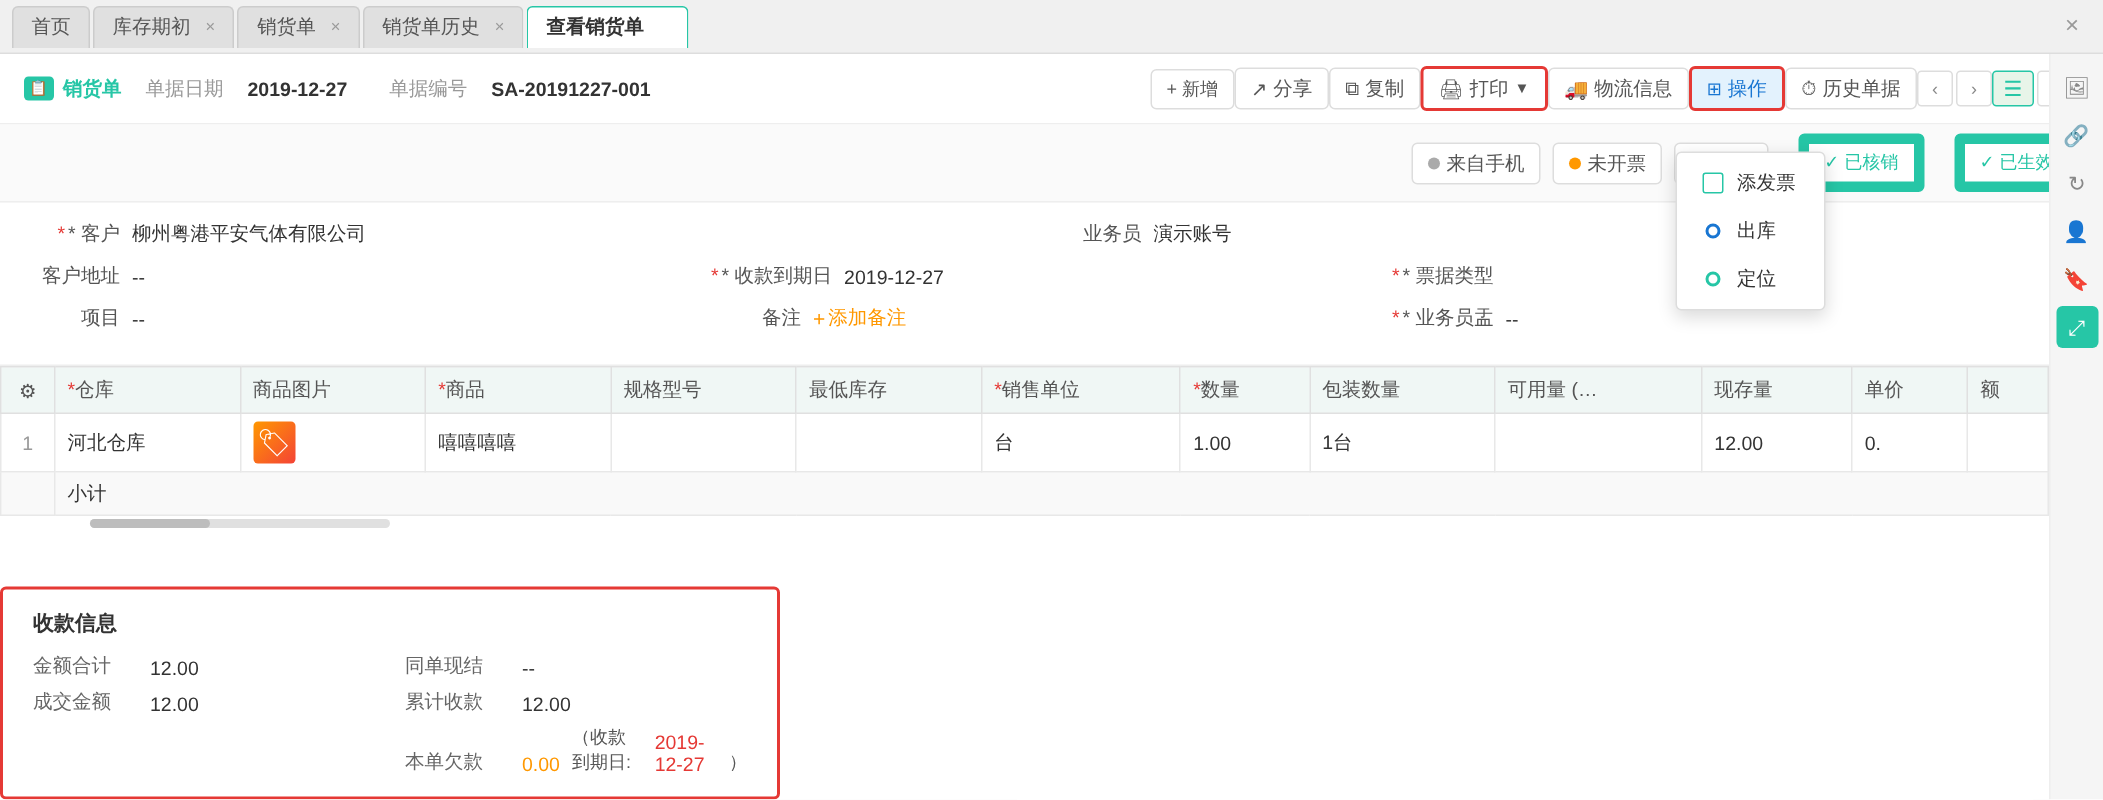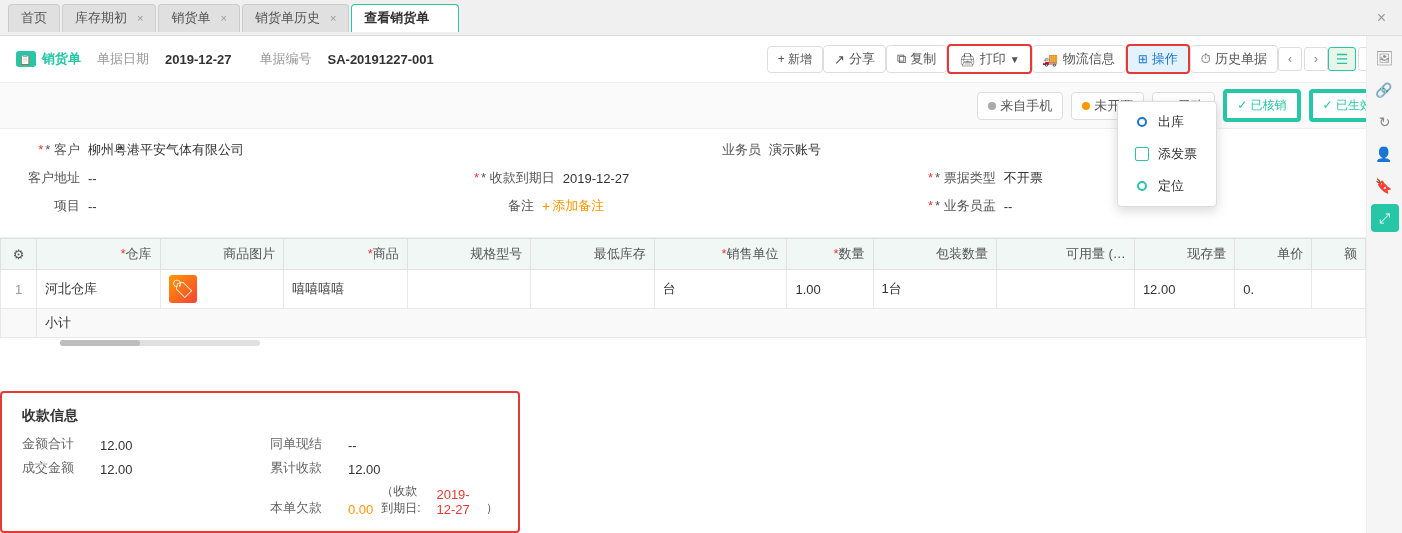--- a/index.html
+++ b/index.html
@@ -36,21 +36,21 @@
     .doc-meta strong { color: #333; }
     .header-actions {
       margin-left: auto; display: flex; align-items: center; gap: 0;
     }
     .action-btn {
       display: flex; align-items: center; gap: 4px; padding: 4px 10px;
       border: 1px solid #ddd; border-radius: 4px; background: #fff; cursor: pointer;
       color: #555; font-size: 12px; white-space: nowrap;
     }
     .action-btn.highlighted { border: 2px solid #e53935; }
-    .status-btn { padding: 4px 10px; border-radius: 4px; border: 4px solid #1d4ed8; font-size: 12px; cursor: pointer; }
+    .status-btn { padding: 4px 10px; border-radius: 4px; border: 7px solid #1d4ed8; font-size: 12px; cursor: pointer; margin-left: 12px; }
     .status-cancelled { background: #fff; border-color: #26c6a6; color: #26c6a6; }
     .status-effective { background: #fff; border-color: #26c6a6; color: #26c6a6; }
     .nav-arrows { display: flex; gap: 2px; }
     .nav-arrow { width: 24px; height: 24px; border: 1px solid #ddd; border-radius: 3px; display: flex; align-items: center; justify-content: center; cursor: pointer; color: #888; font-size: 12px; }
     .view-toggle { display: flex; gap: 2px; }
     .view-btn { width: 28px; height: 24px; border: 1px solid #ddd; border-radius: 3px; display: flex; align-items: center; justify-content: center; cursor: pointer; color: #888; font-size: 14px; }
     .view-btn.active { background: #e8f5e9; border-color: #26c6a6; color: #26c6a6; }
 
     
     .second-toolbar {
@@ -75,21 +75,21 @@
     .form-label.required::before { content: '*'; color: #e53935; margin-right: 2px; }
     .form-value { color: #333; flex: 1; }
     .add-note { color: #ff9800; cursor: pointer; display: flex; align-items: center; gap: 2px; }
     .add-note-plus { font-size: 14px; }
 
     
     .table-container { overflow: auto; }
     table { width: 100%; border-collapse: collapse; font-size: 12px; }
     th {
       background: #f0f7f5; border: 1px solid #e0e0e0; padding: 6px 8px;
-      text-align: right; white-space: nowrap; color: #555; font-weight: normal;
+      text-align: left; white-space: nowrap; color: #555; font-weight: normal;
     }
     td { border: 1px solid #e8e8e8; padding: 5px 8px; background: #fff; }
     tr.subtotal td { background: #f9f9f9; }
     .settings-col { width: 36px; text-align: center; }
     .row-num { text-align: center; color: #999; }
     .product-img { width: 28px; height: 28px; background: linear-gradient(135deg, #ff9800, #f44336); border-radius: 3px; display: flex; align-items: center; justify-content: center; }
     .img-placeholder { color: #fff; font-size: 18px; }
 
     
     .bottom-info {
@@ -262,21 +262,20 @@
         <div class="form-field">
           <span class="form-label">客户地址</span>
           <span class="form-value">--</span>
         </div>
         <div class="form-field">
           <span class="form-label required">* 收款到期日</span>
           <span class="form-value">2019-12-27</span>
         </div>
         <div class="form-field">
           <span class="form-label required">* 票据类型</span>
-          <span class="form-value">不开票</span>
         </div>
       </div>
       <div class="form-row">
         <div class="form-field">
           <span class="form-label">项目</span>
           <span class="form-value">--</span>
         </div>
         <div class="form-field">
           <span class="form-label">备注</span>
           <span class="add-note">
@@ -370,29 +369,29 @@
           <span class="info-note">（收款到期日: </span>
           <span class="info-value date">2019-12-27</span>
           <span class="info-note">）</span>
         </div>
       </div>
     </div>
 
     <div class="dropdown-menu">
       <div class="dropdown-item">
         <span class="menu-icon">
+          <span class="icon-sq" style="border-color:#26c6a6;"></span>
+        </span>
+        <span>添发票</span>
+      </div>
+      <div class="dropdown-item">
+        <span class="menu-icon">
           <span class="icon-circle blue"></span>
         </span>
         <span>出库</span>
-      </div>
-      <div class="dropdown-item">
-        <span class="menu-icon">
-          <span class="icon-sq" style="border-color:#26c6a6;"></span>
-        </span>
-        <span>添发票</span>
       </div>
       <div class="dropdown-item">
         <span class="menu-icon">
           <span class="icon-circle"></span>
         </span>
         <span>定位</span>
       </div>
     </div>
 
     <div class="right-sidebar">

